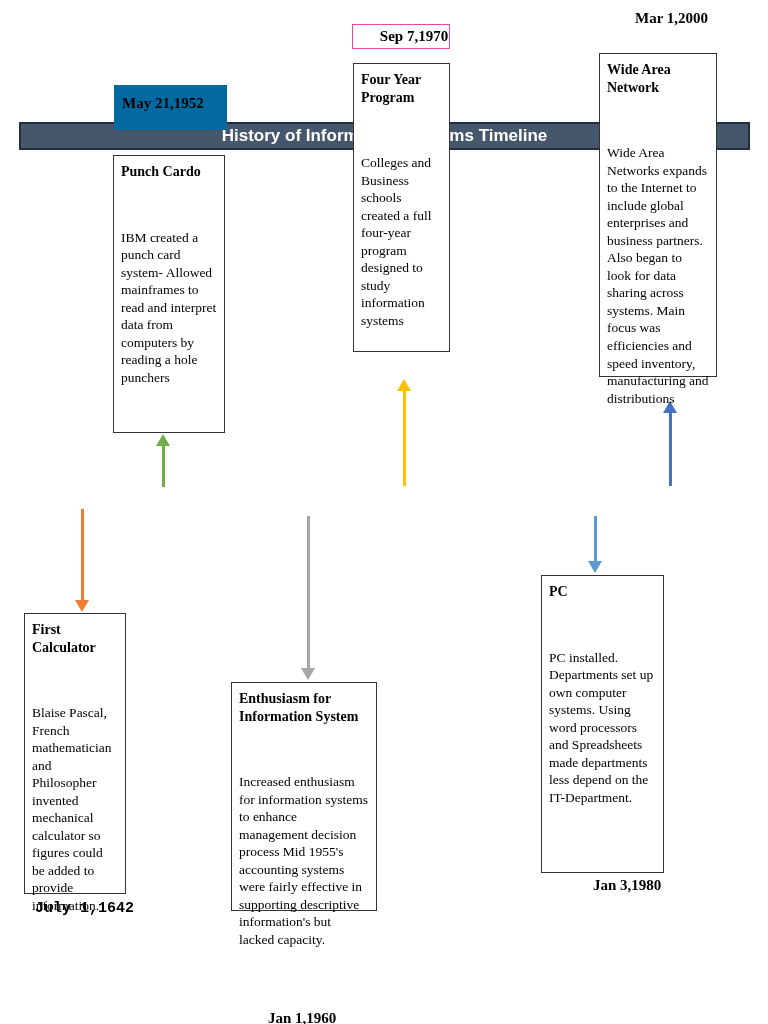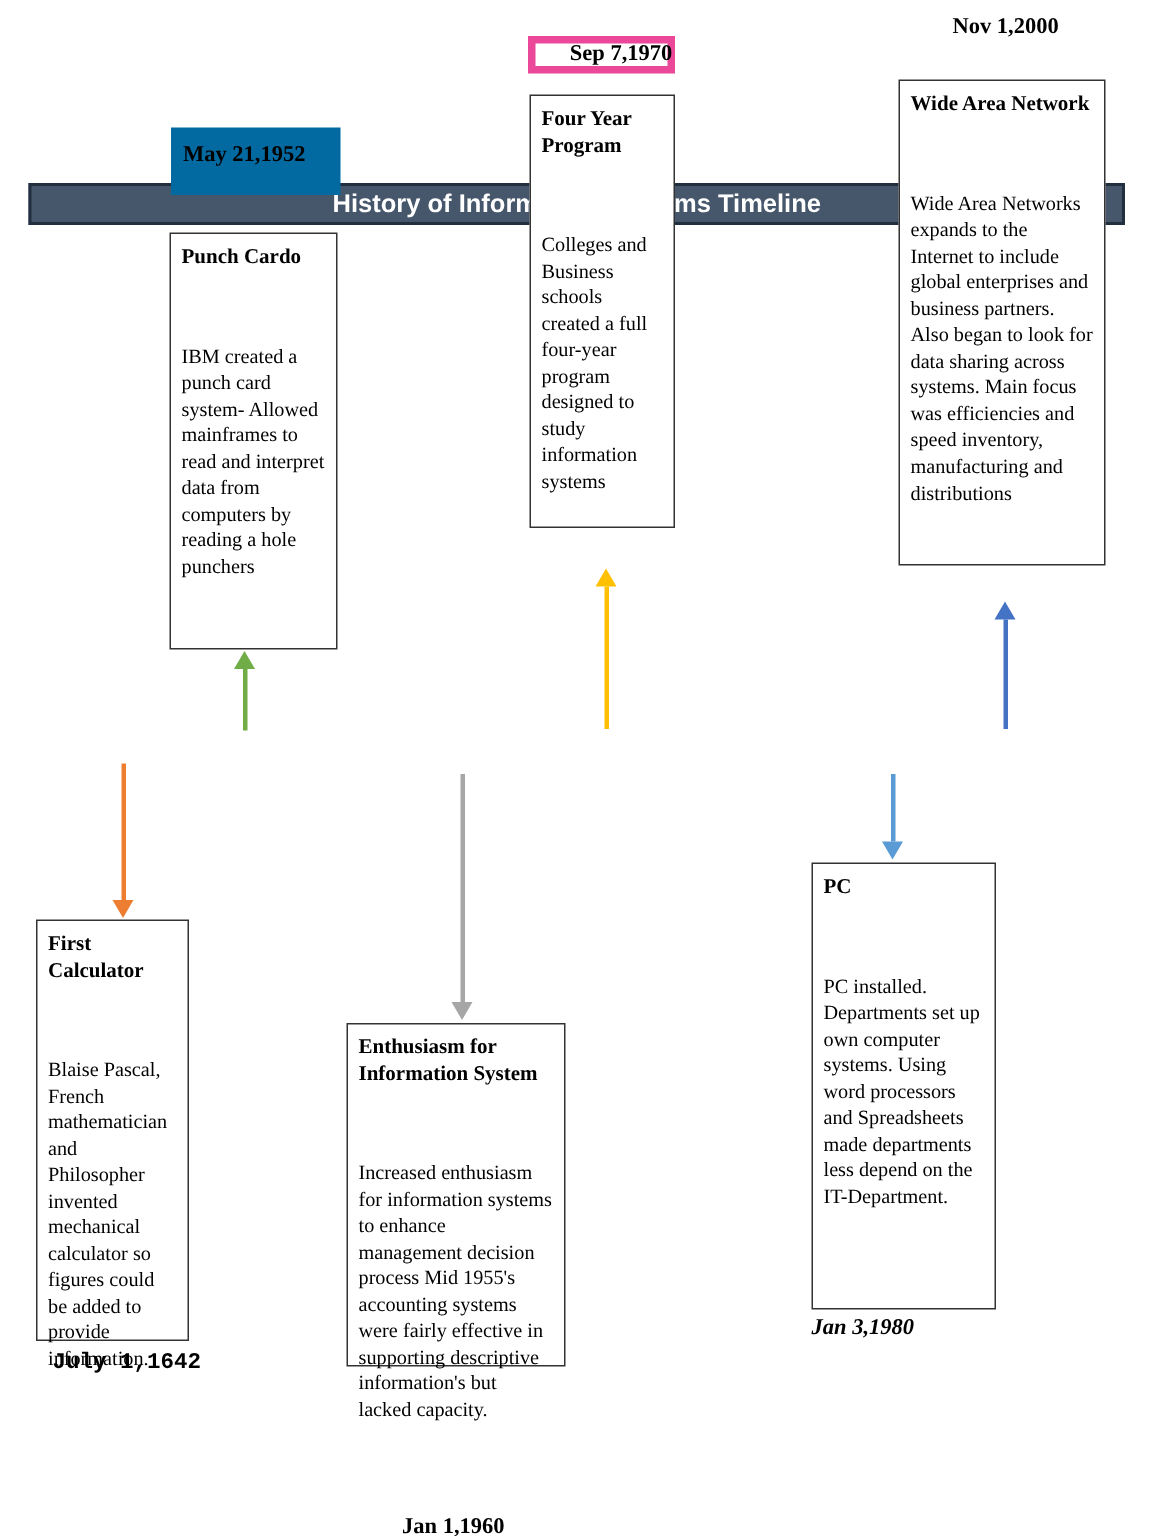--- a/index.html
+++ b/index.html
@@ -22,43 +22,43 @@
   
   .event-box {
     position:absolute; background:#ffffff; border:1.5px solid #333333;
     box-sizing:border-box; padding:7px 7px; z-index:2;
   }
   .event-title { font-weight:bold; font-size:14px; line-height:1.25; margin:0 0 12px 0; }
   .event-body  { font-size:13.5px; line-height:1.3;margin-top:48px; }
 
   .box-punch      { left:113px; top:155px; width:112px; height:278px; }
   .box-four       { left:353px; top:63px;  width:97px;  height:289px; }
-  .box-wan        { left:599px; top:53px;  width:138px; height:324px; }
+  .box-wan        { left:599px; top:53px;  width:118px; height:324px; }
   .box-calc       { left:24px;  top:613px; width:102px; height:281px; }
   .box-enthusiasm { left:231px; top:682px; width:146px; height:229px; }
   .box-pc         { left:541px; top:575px; width:123px; height:298px; }
 
   
   .date-label {
     position:absolute; font-weight:bold; font-size:15px; z-index:3;
     white-space:nowrap;
   }
   .date-may {
     left:114px; top:85px; width:113px; height:45px; background:#0369a1;
     box-sizing:border-box; padding:10px 0 0 8px;
   }
   .date-sep {
     left:352px; top:24px; width:98px; height:25px; background:#ffffff;
-    border:5px solid #ec4899; box-sizing:border-box;
+    border:1px solid #ec4899; box-sizing:border-box;
     display:flex; align-items:center; justify-content:center;padding-left:26px;
   }
   .date-jan2000 { left:635px; top:10px; }
   .date-july    { left:35px;  top:900px;font-family:Liberation Mono, monospace; }
   .date-jan1960 { left:268px; top:1010px; }
-  .date-jan1980 { left:541px; top:877px;font-style:italic; }
+  .date-jan1980 { left:593px; top:877px; }
 
   
   .arrow {
     position:absolute; width:14px; z-index:0;
     display:flex; flex-direction:column; align-items:center;
   }
   .arrow-shaft { flex:1; width:3px; background:var(--arrow-color); }
   .arrowhead-up {
     width:0; height:0;
     border-left:7px solid transparent; border-right:7px solid transparent;
@@ -107,21 +107,21 @@
   </div>
   <div class="arrow arrow-lightblue" style="--arrow-color: #5B9BD5;">
     <div class="arrow-shaft"></div>
     <div class="arrowhead-down"></div>
   </div>
 
   <div class="date-label date-may">May 21,1952</div>
   <div class="date-label date-sep">
     <span>Sep 7,1970</span>
   </div>
-  <div class="date-label date-jan2000">Nov 1,2000</div>
+  <div class="date-label date-jan2000">Mar 1,2000</div>
   <div class="date-label date-july">July 1,1642</div>
   <div class="date-label date-jan1960">Jan 1,1960</div>
   <div class="date-label date-jan1980">Jan 3,1980</div>
 
   <div class="event-box box-punch">
     <div class="event-title">Punch Cardo</div>
     <div class="event-body">IBM created a punch card system- Allowed mainframes to read and interpret data from computers by reading a hole punchers</div>
   </div>
 
   <div class="event-box box-four">

